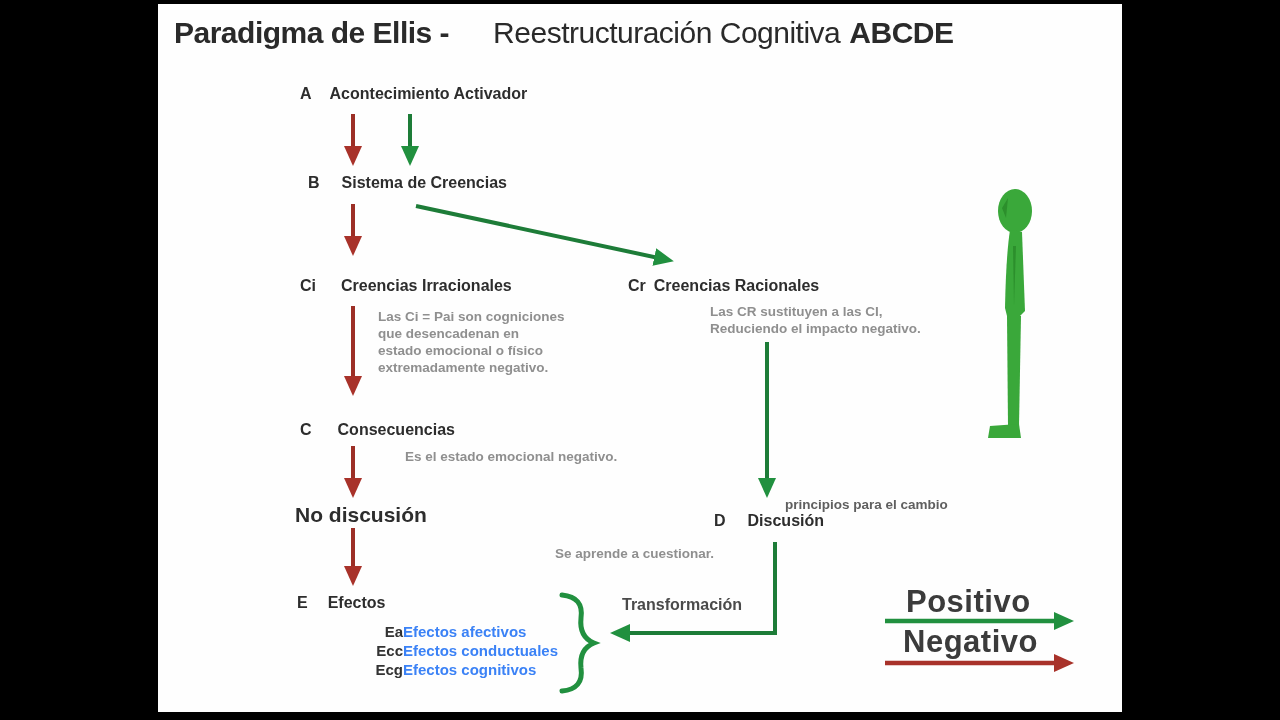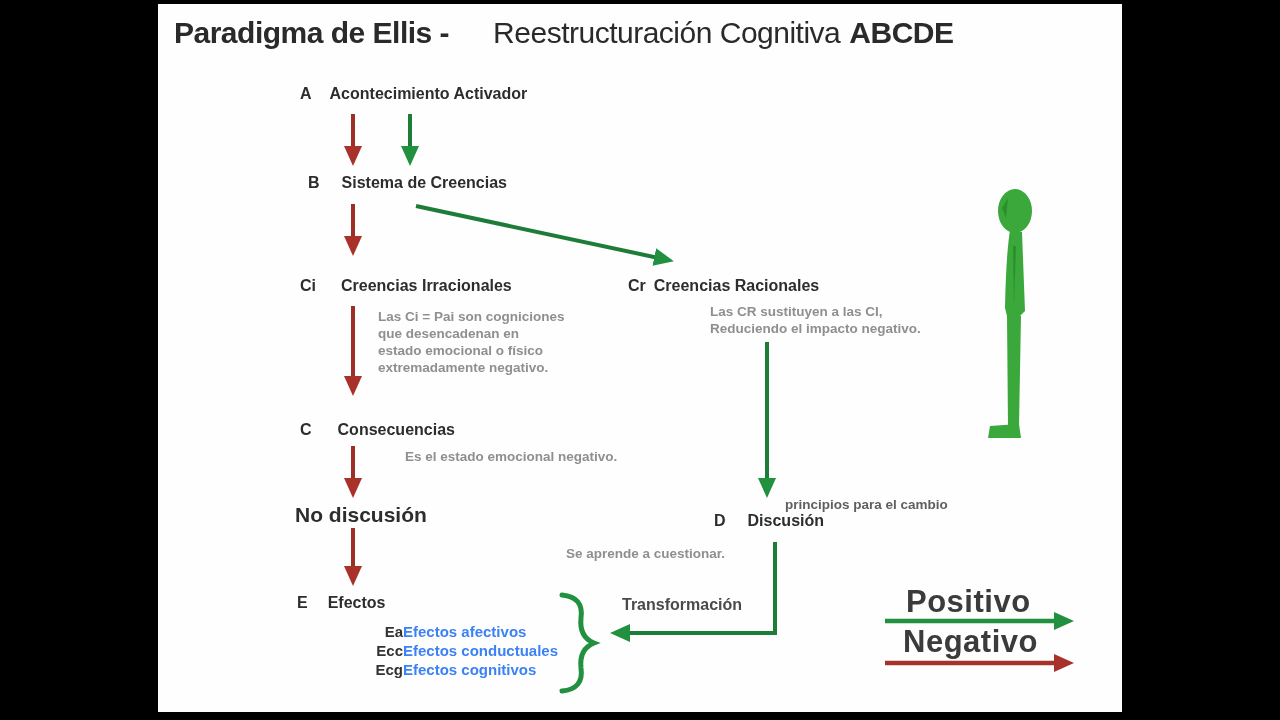--- a/index.html
+++ b/index.html
@@ -88,21 +88,21 @@
 
   <div class="abs plain-bold" style="left:137px;top:499px;font-size:21px;">No discusión</div>
 
   <div class="abs note-dark" style="left:627px;top:481px;margin-top:12px;">principios para el cambio</div>
 
   <div class="abs node" style="left:556px;top:508px;gap:22px;">
     <span class="letter">D</span>
     <span>Discusión</span>
   </div>
 
-  <div class="abs note" style="left:408px;top:541px;">Se aprende a cuestionar.</div>
+  <div class="abs note" style="left:397px;top:541px;">Se aprende a cuestionar.</div>
 
   <div class="abs node" style="left:139px;top:590px;gap:20px;">
     <span class="letter">E</span>
     <span>Efectos</span>
   </div>
 
   <div class="abs" style="left:207px;top:618px;">
     <div class="fx-row">
       <span class="fx-abbr">Ea</span>
       <span class="fx-label">Efectos afectivos</span>

